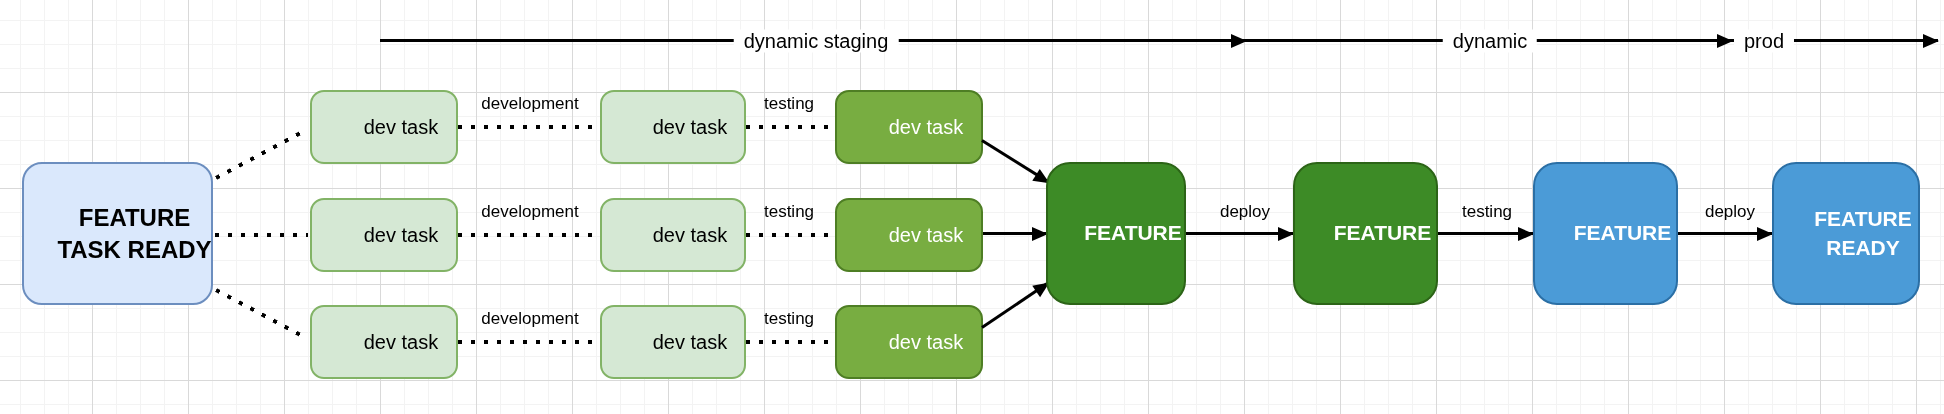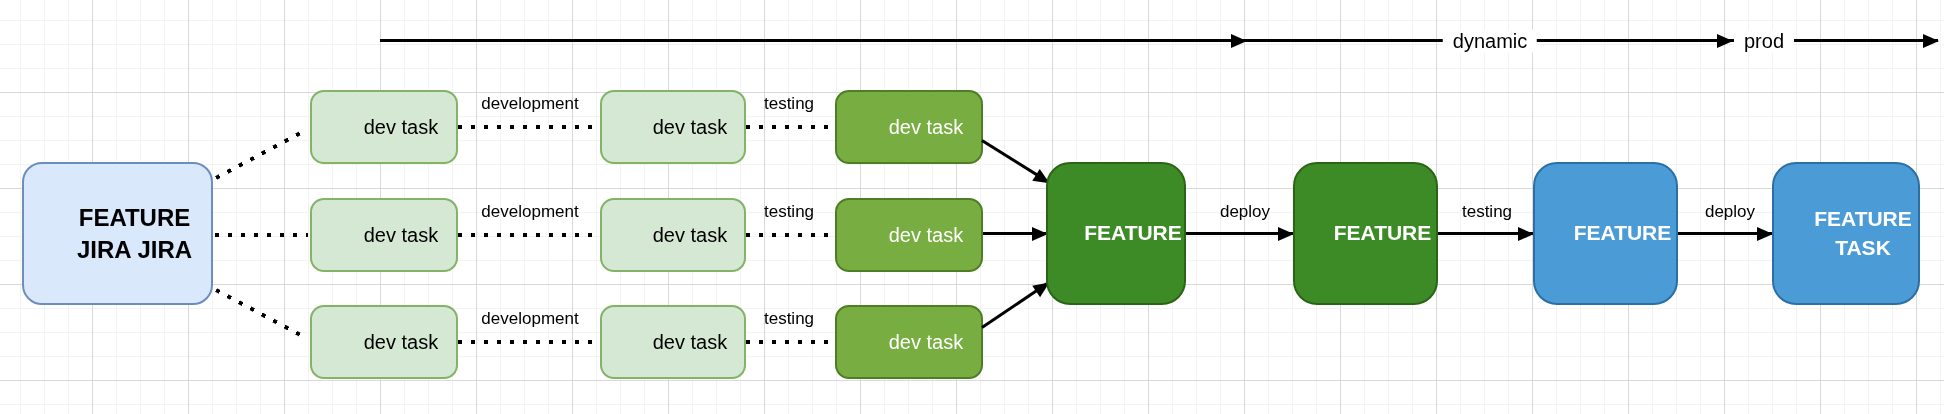--- a/index.html
+++ b/index.html
@@ -50,26 +50,27 @@
   }
 </style>
 </head>
 <body>
 
 <div class="canvas">
 
   <div class="arrow" style="left:380px;top:39px;width:866px;"></div>
   <div class="arrow" style="left:1246px;top:39px;width:486px;"></div>
   <div class="arrow" style="left:1732px;top:39px;width:206px;"></div>
+  <span class="stage-label" style="left:816px;top:41px;">dynamic staging</span>
   <span class="stage-label" style="left:1490px;top:41px;">dynamic</span>
   <span class="stage-label" style="left:1764px;top:41px;">prod</span>
 
   <div class="node jira">
     <div>FEATURE</div>
-    <div>JIRA JIRA</div>
+    <div>TASK READY</div>
   </div>
 
   <div class="dotted" style="left:216px;top:176px;width:100px;transform:rotate(-28deg);"></div>
   <div class="dotted" style="left:215px;top:233px;width:93px;"></div>
   <div class="dotted" style="left:216px;top:288px;width:100px;transform:rotate(28deg);"></div>
 
   <div class="node dev light" style="left:310px;top:90px;">
       <span>dev task</span>
     </div>
   <div class="dotted" style="left:458px;top:125px;width:142px;"></div>
@@ -127,16 +128,16 @@
   <span class="elabel" style="left:1487px;top:212px;">testing</span>
 
   <div class="node feature blue" style="left:1533px;top:162px;width:145px;">
     <span>FEATURE</span>
   </div>
   <div class="arrow" style="left:1678px;top:232px;width:94px;"></div>
   <span class="elabel" style="left:1730px;top:212px;">deploy</span>
 
   <div class="node feature blue" style="left:1772px;top:162px;width:148px;">
     <div>FEATURE</div>
-    <div>TASK</div>
+    <div>READY</div>
   </div>
 
 </div>
 
 </body></html>

